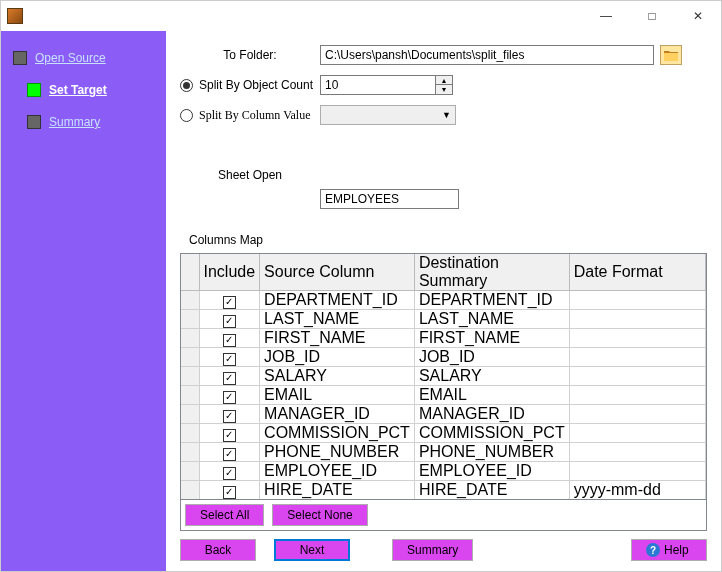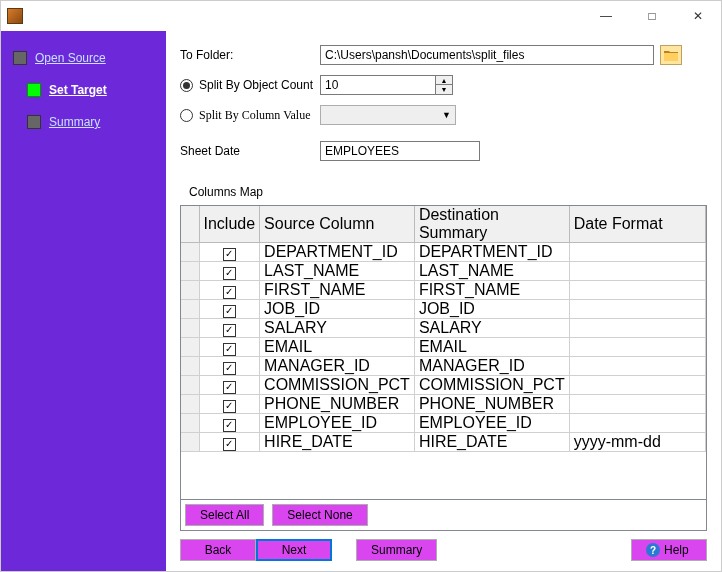--- a/index.html
+++ b/index.html
@@ -31,21 +31,21 @@
   height: 30px;
   display:flex;
   align-items:center;
   justify-content:center;
   color:#333;
   font-family: "Segoe UI", sans-serif;
 }
 .content { display:flex; height: calc(100% - 30px); }
 .sidebar {
   width: 165px;
-  background: #6d28d9;
+  background: #8b5cf6;
   color:#fff;
   padding: 14px 8px;
 }
 .nav-item {
   display:flex;
   align-items:center;
   gap:8px;
   padding: 6px 4px;
   margin-bottom: 6px;
   cursor:pointer;
@@ -63,21 +63,21 @@
   flex:1;
   padding: 14px 14px 10px 14px;
   display:flex;
   flex-direction:column;
 }
 .form-row {
   display:flex;
   align-items:center;
   margin-bottom: 10px;
 }
-.form-label { width: 140px; }
+.form-label { width: 140px; text-align: center; }
 .text-input {
   border:1px solid #7a7a7a;
   padding: 2px 4px;
   font: inherit;
   height: 20px;
 }
 .spinner {
   display:flex;
   align-items:flex-end;
 }
@@ -154,20 +154,21 @@
   padding: 3px 14px;
   font:inherit;
   cursor:pointer;
   min-width:76px;
   text-align:center;
 }
 .wizard-btns {
   display:flex;
   align-items:center;
   margin-top:8px;
+  gap:18px;
 }
 .btn.primary { border:2px solid #0078d7; padding:2px 13px; }
 .spacer { flex:1; }
 .help-btn { display:flex; align-items:center; gap:4px; }
 .help-icon { width:14px;height:14px;border-radius:50%;background:#2a7ad4;color:#fff;display:inline-flex;align-items:center;justify-content:center;font-size:10px;font-weight:bold; }
 </style>
 </head>
 <body>
 
 <div class="titlebar">
@@ -227,22 +228,22 @@
       <span class="form-label" style="display:flex;align-items:center;font-family:Liberation Serif, serif;">
         <span class="radio"></span>
         <span>Split By Column Value</span>
       </span>
       <span class="dropdown">
         <span style="font-size:9px;">▼</span>
       </span>
     </div>
 
     <div class="form-row" style="margin-top:6px;">
-      <span class="form-label">Sheet Date</span>
-      <input class="text-input" style="width: 160px;" value="EMPLOYEES">
+      <span class="form-label">Sheet Open</span>
+      <input class="text-input" style="width: 139px; margin-top: 48px;" value="EMPLOYEES">
     </div>
 
     <div class="section-label">Columns Map</div>
 
     <div class="table-wrap">
       <div class="grid" id="grid">
           <div class="grid-row grid-head">
             <div class="grid-cell col-handle"></div>
             <div class="grid-cell col-include">Include</div>
             <div class="grid-cell col-src">Source Column</div>

